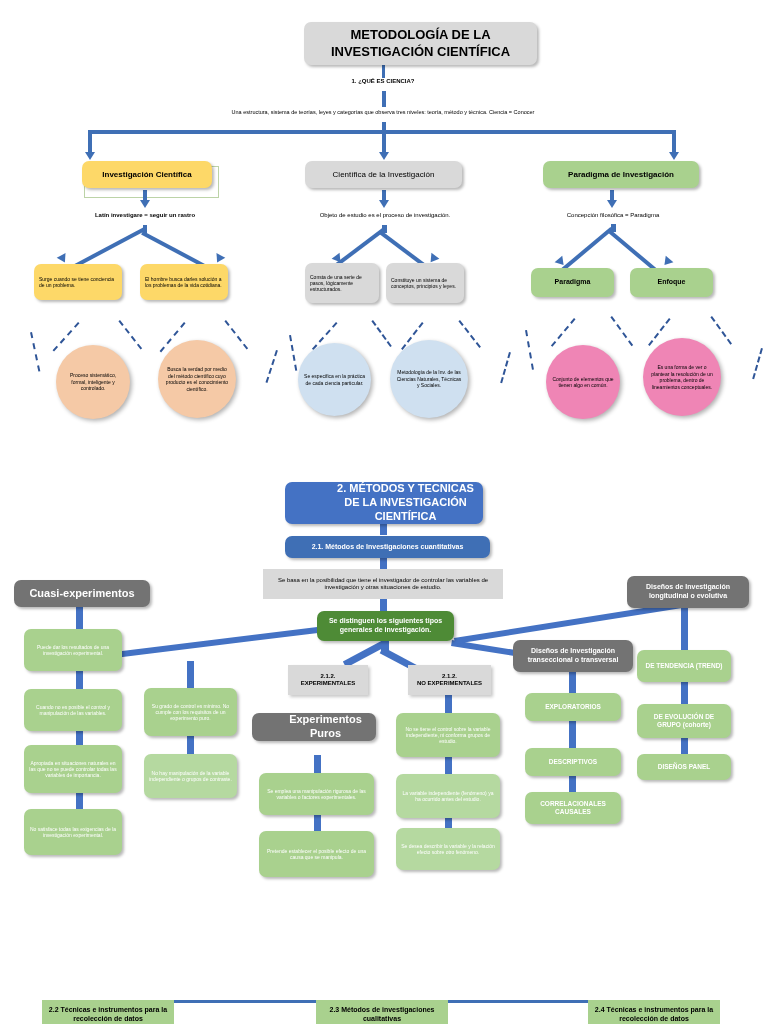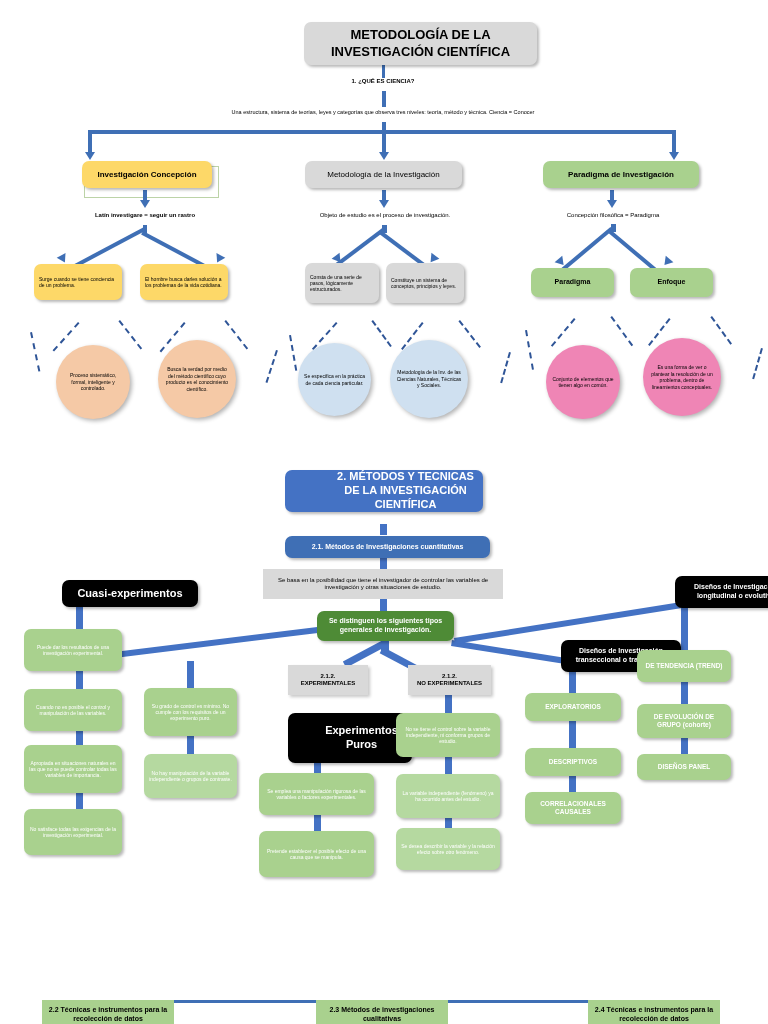--- a/index.html
+++ b/index.html
@@ -19,21 +19,21 @@
     box-shadow:2px 2px 3px rgba(0,0,0,.28);
   }
   .node.sq{border-radius:3px;box-shadow:2px 2px 3px rgba(0,0,0,.22);}
   .node.pad{padding:3px 5px;}
 
   .n-grey{background:#d9d9d9;color:#000;}
   .n-grey-flat{background:#d9d9d9;color:#000;box-shadow:none;}
   .n-yellow{background:#fdd868;color:#000;}
   .n-green{background:#a9d18e;color:#000;}
   .n-green-dk{background:#4e8b36;color:#fff;}
-  .n-green-md{background:#000000;color:#fff;margin-left:48px;}
+  .n-green-md{background:#737373;color:#fff;}
   .n-green-lt{background:#a9d18e;color:#fff;}
   .n-green-pale{background:#b5d9a0;color:#fff;}
   .n-blue{background:#4472c4;color:#fff;}
   .n-blue-md{background:#3f6fb5;color:#fff;}
 
   .circle{
     position:absolute;border-radius:50%;
     display:flex;align-items:center;justify-content:center;
     text-align:center;box-sizing:border-box;padding:6px;
     z-index:5;box-shadow:2px 2px 4px rgba(0,0,0,.3);
@@ -83,21 +83,21 @@
   <div class="ln" style="left:382px;top:122px;width:4px;height:10px;"></div>
   <div class="ln" style="left:88px;top:130px;width:588px;height:4px;"></div>
   <div class="ln" style="left:88px;top:130px;width:4px;height:24px;"></div>
   <div class="arrow down" style="left:85px;top:152px;"></div>
   <div class="ln" style="left:382px;top:130px;width:4px;height:24px;"></div>
   <div class="arrow down" style="left:379px;top:152px;"></div>
   <div class="ln" style="left:672px;top:130px;width:4px;height:24px;"></div>
   <div class="arrow down" style="left:669px;top:152px;"></div>
 
   <div class="frame" style="left:84px;top:166px;width:133px;height:30px;"></div>
-  <div class="node n-yellow pad f8 b" style="left:82px;top:161px;width:130px;height:27px;">Investigación Concepción</div>
+  <div class="node n-yellow pad f8 b" style="left:82px;top:161px;width:130px;height:27px;">Investigación Científica</div>
   <div class="ln" style="left:143px;top:190px;width:4px;height:12px;"></div>
   <div class="arrow down" style="left:140px;top:200px;"></div>
   <div class="plain f6 b" style="left:70px;top:212px;width:150px;">Latín investigare = seguir un rastro</div>
 
   <div class="ln" style="left:143px;top:225px;width:4px;height:8px;"></div>
   <div class="diag" style="left:145px;top:231px;width:92px;height:4px;transform:rotate(152deg);"></div>
   <div class="diag" style="left:143px;top:231px;width:85px;height:4px;transform:rotate(28deg);"></div>
   <div class="arrow down" style="left:58px;top:255px;transform:rotate(-28deg);"></div>
   <div class="arrow down" style="left:214px;top:255px;transform:rotate(28deg);"></div>
 
@@ -107,21 +107,21 @@
   <div class="dash" style="left:40px;top:322px;width:38px;transform:rotate(-48deg);transform-origin:100% 0;"></div>
   <div class="dash" style="left:32px;top:332px;width:40px;transform:rotate(78deg);transform-origin:0 0;"></div>
   <div class="dash" style="left:120px;top:320px;width:36px;transform:rotate(52deg);transform-origin:0 0;"></div>
   <div class="dash" style="left:146px;top:322px;width:38px;transform:rotate(-50deg);transform-origin:100% 0;"></div>
   <div class="dash" style="left:226px;top:320px;width:36px;transform:rotate(52deg);transform-origin:0 0;"></div>
   <div class="dash" style="left:242px;top:350px;width:34px;transform:rotate(-72deg);transform-origin:100% 0;"></div>
 
   <div class="circle c-peach f5" style="left:56px;top:345px;width:74px;height:74px;">Proceso sistemático, formal, inteligente y controlado.</div>
   <div class="circle c-peach f5" style="left:158px;top:340px;width:78px;height:78px;">Busca la verdad por medio del método científico cuyo producto es el conocimiento científico.</div>
 
-  <div class="node n-grey pad f8" style="left:305px;top:161px;width:157px;height:27px;">Metodología de la Investigación</div>
+  <div class="node n-grey pad f8" style="left:305px;top:161px;width:157px;height:27px;">Científica de la Investigación</div>
   <div class="ln" style="left:382px;top:190px;width:4px;height:12px;"></div>
   <div class="arrow down" style="left:379px;top:200px;"></div>
   <div class="plain f6" style="left:295px;top:212px;width:180px;">Objeto de estudio es el proceso de investigación.</div>
 
   <div class="ln" style="left:382px;top:225px;width:5px;height:8px;"></div>
   <div class="diag" style="left:385px;top:231px;width:62px;height:4px;transform:rotate(143deg);"></div>
   <div class="diag" style="left:382px;top:231px;width:60px;height:4px;transform:rotate(37deg);"></div>
   <div class="arrow down" style="left:333px;top:255px;transform:rotate(-37deg);"></div>
   <div class="arrow down" style="left:428px;top:255px;transform:rotate(37deg);"></div>
 
@@ -155,21 +155,21 @@
   <div class="dash" style="left:538px;top:318px;width:36px;transform:rotate(-50deg);transform-origin:100% 0;"></div>
   <div class="dash" style="left:527px;top:330px;width:40px;transform:rotate(80deg);transform-origin:0 0;"></div>
   <div class="dash" style="left:612px;top:316px;width:36px;transform:rotate(54deg);transform-origin:0 0;"></div>
   <div class="dash" style="left:635px;top:318px;width:34px;transform:rotate(-52deg);transform-origin:100% 0;"></div>
   <div class="dash" style="left:712px;top:316px;width:34px;transform:rotate(54deg);transform-origin:0 0;"></div>
   <div class="dash" style="left:729px;top:348px;width:32px;transform:rotate(-74deg);transform-origin:100% 0;"></div>
 
   <div class="circle c-pink f5" style="left:546px;top:345px;width:74px;height:74px;">Conjunto de elementos que tienen algo en común.</div>
   <div class="circle c-pink f5" style="left:643px;top:338px;width:78px;height:78px;">Es una forma de ver o plantear la resolución de un problema, dentro de lineamientos conceptuales.</div>
 
-  <div class="node n-blue pad f11 b" style="left:285px;top:470px;width:198px;height:42px;padding-left:48px;">2. MÉTODOS Y TECNICAS DE LA INVESTIGACIÓN CIENTÍFICA</div>
+  <div class="node n-blue pad f11 b" style="left:285px;top:482px;width:198px;height:42px;padding-left:48px;">2. MÉTODOS Y TECNICAS DE LA INVESTIGACIÓN CIENTÍFICA</div>
 
   <div class="ln thick" style="left:380px;top:524px;width:7px;height:11px;"></div>
 
   <div class="node n-blue-md pad f7 b" style="left:285px;top:536px;width:205px;height:22px;">2.1. Métodos de Investigaciones cuantitativas</div>
 
   <div class="ln thick" style="left:380px;top:558px;width:7px;height:11px;"></div>
 
   <div class="node n-grey-flat pad f6" style="left:263px;top:569px;width:240px;height:30px;border-radius:0;">Se basa en la posibilidad que tiene el investigador de controlar las variables de investigación y otras situaciones de estudio.</div>
 
   <div class="ln thick" style="left:380px;top:599px;width:7px;height:12px;"></div>
@@ -200,21 +200,21 @@
   <div class="ln thick" style="left:76px;top:731px;width:7px;height:14px;"></div>
   <div class="node n-green-lt pad f5" style="left:24px;top:745px;width:98px;height:48px;">Apropiada en situaciones naturales en las que no se puede controlar todas las variables de importancia.</div>
   <div class="ln thick" style="left:76px;top:793px;width:7px;height:16px;"></div>
   <div class="node n-green-lt pad f5" style="left:24px;top:809px;width:98px;height:46px;">No satisface todas las exigencias de la investigación experimental.</div>
 
   <div class="ln thick" style="left:187px;top:661px;width:7px;height:27px;"></div>
   <div class="node n-green-lt pad f5" style="left:144px;top:688px;width:93px;height:48px;">Su grado de control es mínimo. No cumple con los requisitos de un experimento puro.</div>
   <div class="ln thick" style="left:187px;top:736px;width:7px;height:18px;"></div>
   <div class="node n-green-pale pad f5" style="left:144px;top:754px;width:93px;height:44px;">No hay manipulación de la variable independiente o grupos de contraste.</div>
 
-  <div class="node n-green-md pad f11 b" style="left:240px;top:713px;width:124px;height:50px;padding-left:28px;">Experimentos Puros</div>
+  <div class="node n-green-md pad f11 b" style="left:252px;top:713px;width:124px;height:28px;padding-left:28px;">Experimentos Puros</div>
   <div class="ln thick" style="left:314px;top:755px;width:7px;height:18px;"></div>
   <div class="node n-green-lt pad f5" style="left:259px;top:773px;width:115px;height:42px;">Se emplea una manipulación rigurosa de las variables o factores experimentales.</div>
   <div class="ln thick" style="left:314px;top:815px;width:7px;height:16px;"></div>
   <div class="node n-green-lt pad f5" style="left:259px;top:831px;width:115px;height:46px;">Pretende establecer el posible efecto de una causa que se manipula.</div>
 
   <div class="ln thick" style="left:445px;top:695px;width:7px;height:18px;"></div>
   <div class="node n-green-lt pad f5" style="left:396px;top:713px;width:104px;height:44px;">No se tiene el control sobre la variable independiente, ni conforma grupos de estudio.</div>
   <div class="ln thick" style="left:445px;top:757px;width:7px;height:17px;"></div>
   <div class="node n-green-pale pad f5" style="left:396px;top:774px;width:104px;height:44px;">La variable independiente (fenómeno) ya ha ocurrido antes del estudio.</div>
   <div class="ln thick" style="left:445px;top:818px;width:7px;height:10px;"></div>

